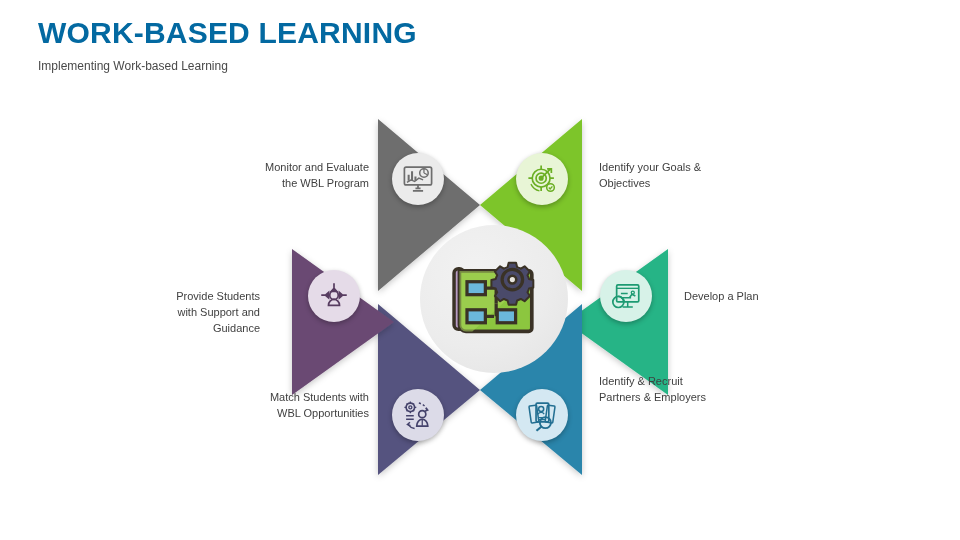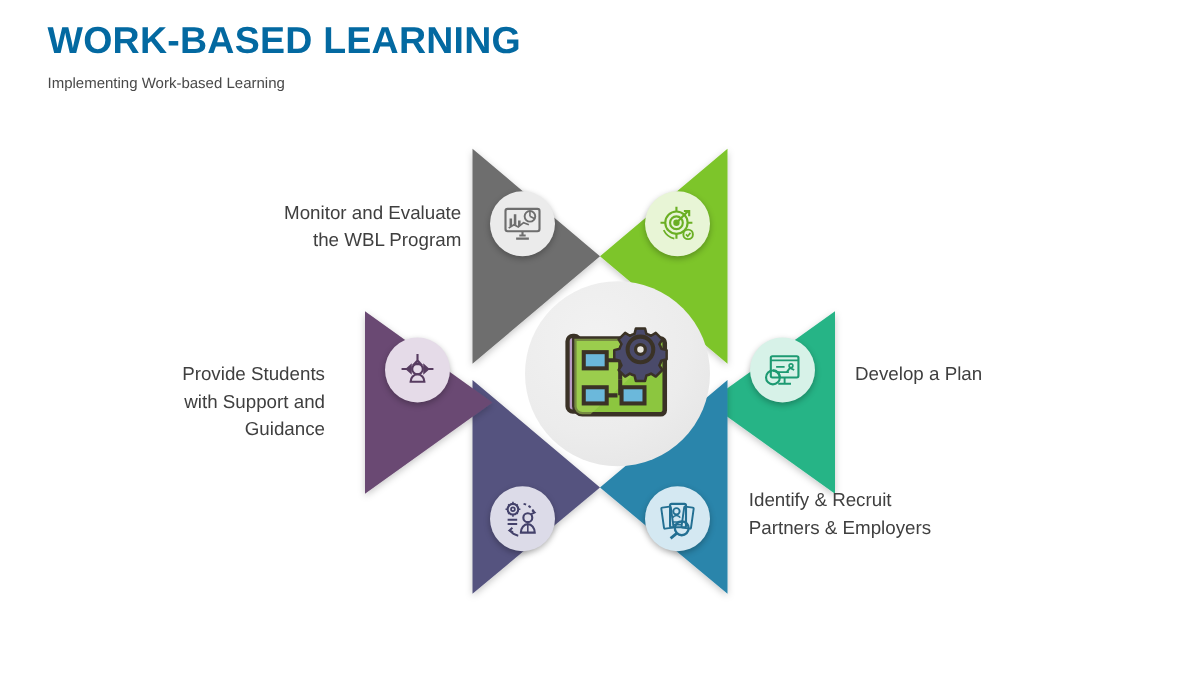--- a/index.html
+++ b/index.html
@@ -42,21 +42,21 @@
   
   .badge {
     position:absolute; width:52px; height:52px; border-radius:50%;
     display:flex; align-items:center; justify-content:center;
     box-shadow:0 2px 5px rgba(0,0,0,.28);
   }
   .badge svg { width:34px; height:34px; display:block; }
 
   
   .label {
-    position:absolute; font-size:15px; line-height:1.45;
+    position:absolute; font-size:11px; line-height:1.45;
     color:#3f3f3f; white-space:pre-line;
   }
   .label.r { text-align:right; }
   .label.l { text-align:left; }
 </style>
 </head>
 <body>
 
 <div id="slide">
 
@@ -181,23 +181,27 @@
         <path d="M20 11 l-3.2 3.6 h6.4 Z M20 5 v8" stroke-width="2" fill="none"></path>
         <path d="M30 19 l-3.6 -3.2 v6.4 Z M35 19 h-8" stroke-width="2" fill="none"></path>
         <path d="M10 19 l3.6 -3.2 v6.4 Z M5 19 h8" stroke-width="2" fill="none"></path>
       </svg>
     </div>
   </div>
 
   <div class="label r" style="right:591px; top:160px; width:190px;">Monitor and Evaluate
 the WBL Program</div>
 
+  <div class="label l" style="left:599px; top:160px; width:200px;">Identify your Goals &amp;
+Objectives</div>
 
   <div class="label l" style="left:684px; top:289px; width:180px;">Develop a Plan</div>
 
-  <div class="label l" style="left:599px; top:390px; width:210px;">Identify &amp; Recruit
+  <div class="label l" style="left:599px; top:374px; width:210px;">Identify &amp; Recruit
 Partners &amp; Employers</div>
 
+  <div class="label r" style="right:591px; top:390px; width:200px;">Match Students with
+WBL Opportunities</div>
 
   <div class="label r" style="right:700px; top:289px; width:160px;">Provide Students
 with Support and
 Guidance</div>
 </div>
 
 </body></html>

